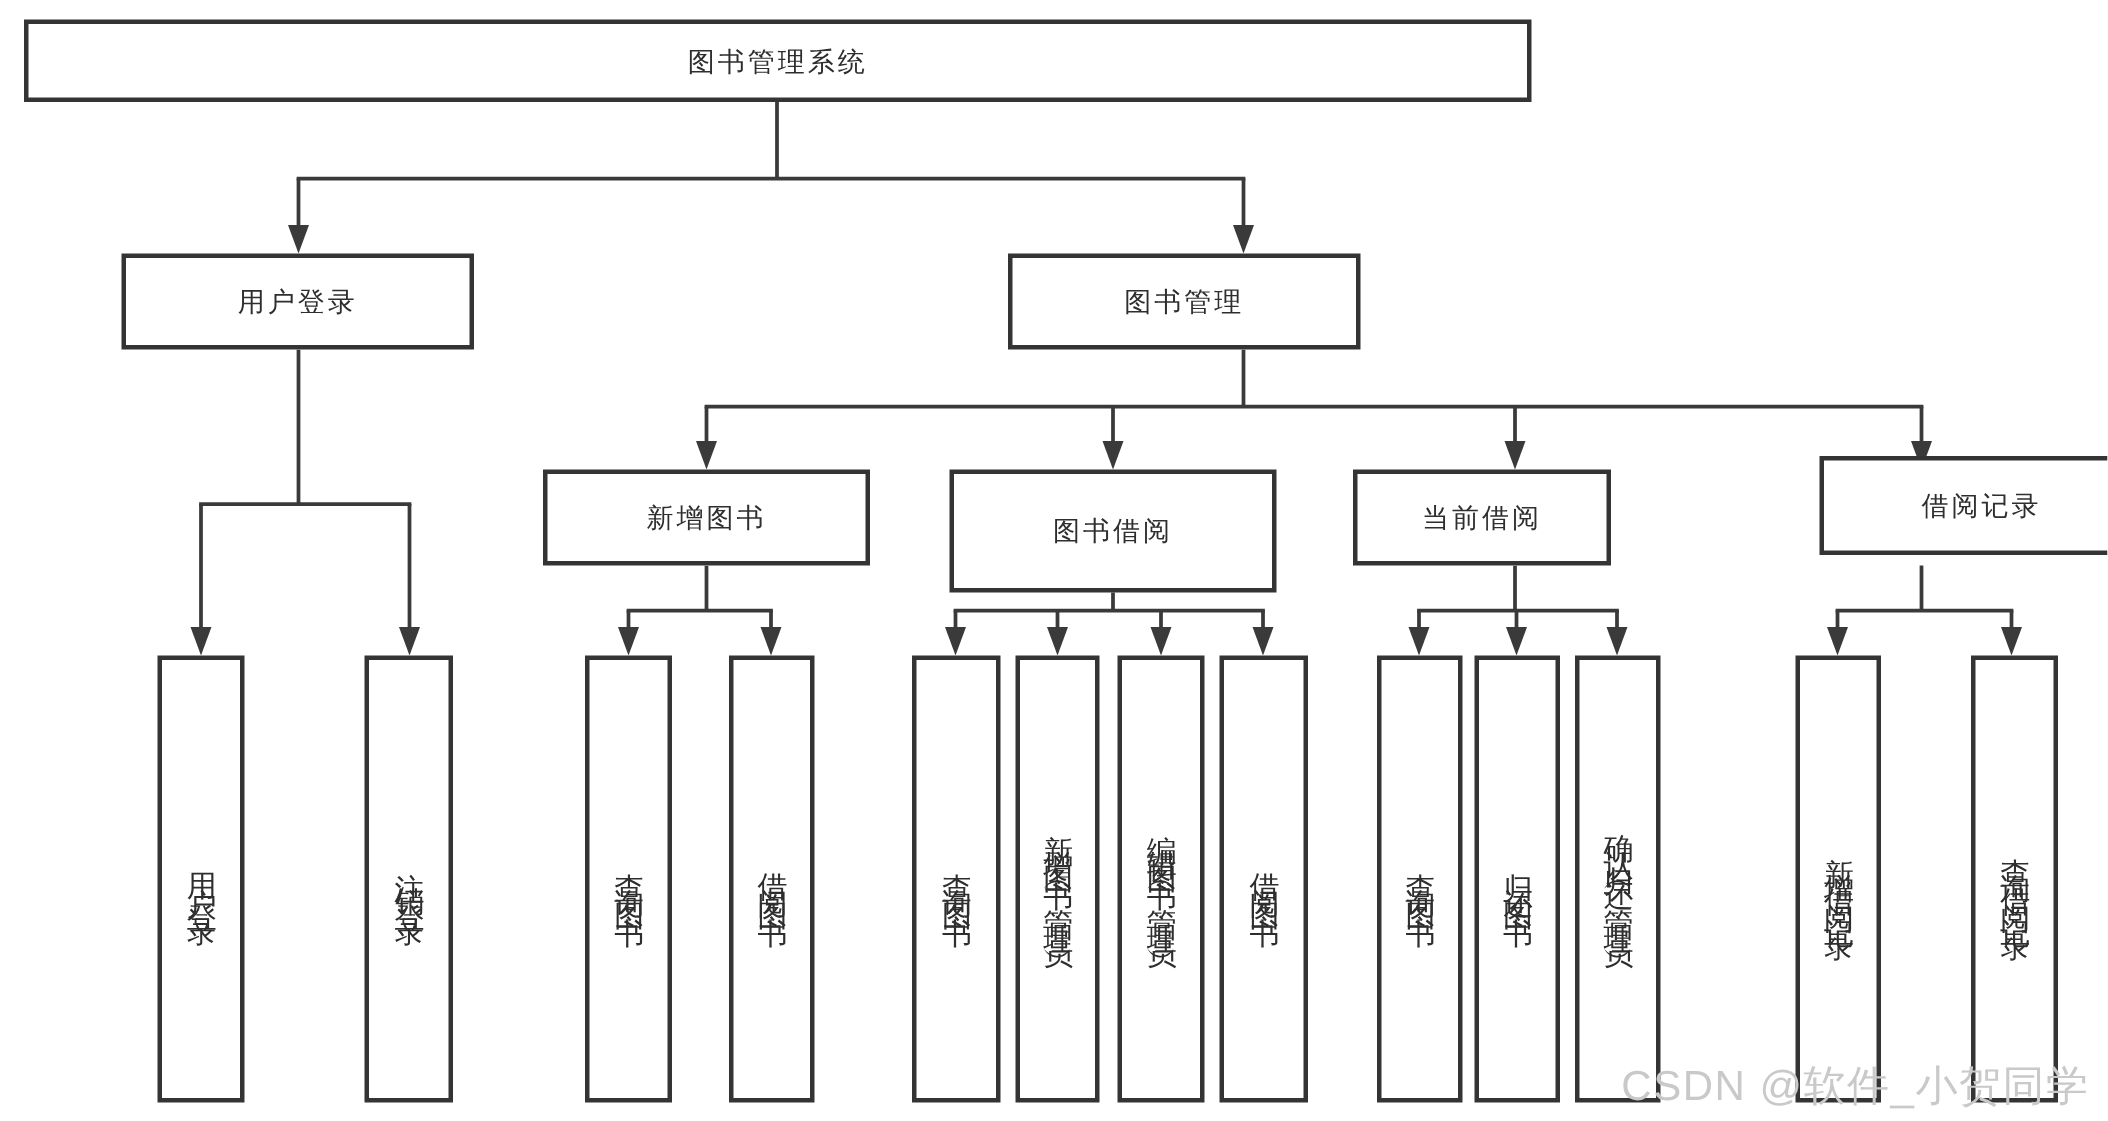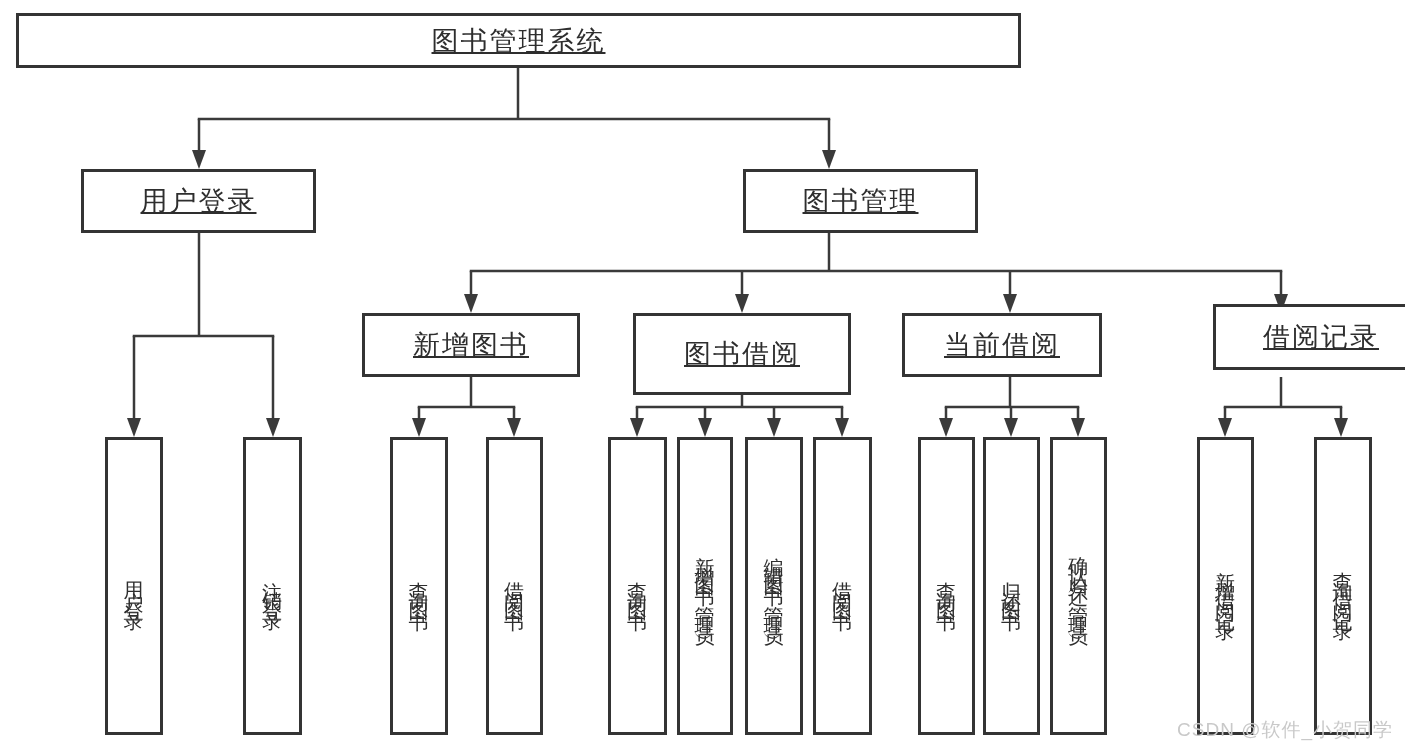--- a/index.html
+++ b/index.html
@@ -21,37 +21,36 @@
     position: absolute;
     background: #ffffff;
     border: 3px solid #343434;
     box-sizing: border-box;
     display: flex;
     align-items: center;
     justify-content: center;
     color: #2e2e2e;
   }
   .node.h {
-    font-size: 27px;
+    font-size: 18px;
     letter-spacing: 2px;
     white-space: nowrap;
-    text-decoration: underline;
   }
   .node.v .vtext {
     writing-mode: vertical-rl;
     text-orientation: mixed;
     font-size: 20px;
     letter-spacing: 10px;
     line-height: 1;
   }
   .watermark {
     position: absolute;
     right: 12px;
     bottom: 4px;
-    font-size: 19px;
+    font-size: 28px;
     letter-spacing: 1px;
     color: #c9c9c9;
     white-space: nowrap;
   }
 </style>
 </head>
 <body>
 
 <div class="stage">
 
@@ -127,25 +126,25 @@
       <line x1="1225" y1="407" x2="1225" y2="419"></line>
       <polygon points="1218,418 1232,418 1225,437" fill="#3a3a3a" stroke="none"></polygon>
       <line x1="1341" y1="407" x2="1341" y2="419"></line>
       <polygon points="1334,418 1348,418 1341,437" fill="#3a3a3a" stroke="none"></polygon>
     </g>
   </svg>
 
   <div class="node h" style="left:16px; top:13px; width:1005px; height:55px;">图书管理系统</div>
 
   <div class="node h" style="left:81px; top:169px; width:235px; height:64px;">用户登录</div>
-  <div class="node h" style="left:743px; top:169px; width:235px; height:64px;">图书管理</div>
+  <div class="node h" style="left:672px; top:169px; width:235px; height:64px;">图书管理</div>
 
   <div class="node h" style="left:362px; top:313px; width:218px; height:64px;">新增图书</div>
   <div class="node h" style="left:633px; top:313px; width:218px; height:82px;">图书借阅</div>
-  <div class="node h" style="left:902px; top:313px; width:200px; height:64px;">当前借阅</div>
+  <div class="node h" style="left:902px; top:313px; width:172px; height:64px;">当前借阅</div>
   <div class="node h" style="left:1173px; top:304px; width:216px; height:66px;margin-left:40px;">借阅记录</div>
 
   <div class="node v" style="left:105px; top:437px; width:58px; height:298px;">
     <span class="vtext">用户登录</span>
   </div>
   <div class="node v" style="left:243px; top:437px; width:59px; height:298px;">
     <span class="vtext">注销登录</span>
   </div>
 
   <div class="node v" style="left:390px; top:437px; width:58px; height:298px;">

